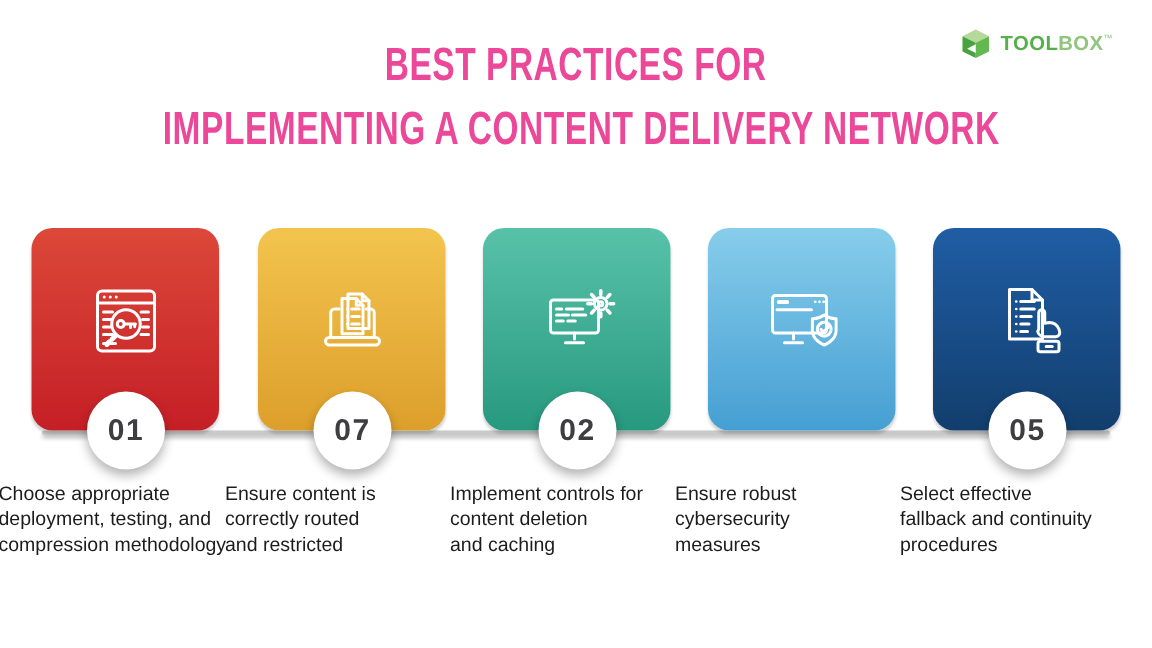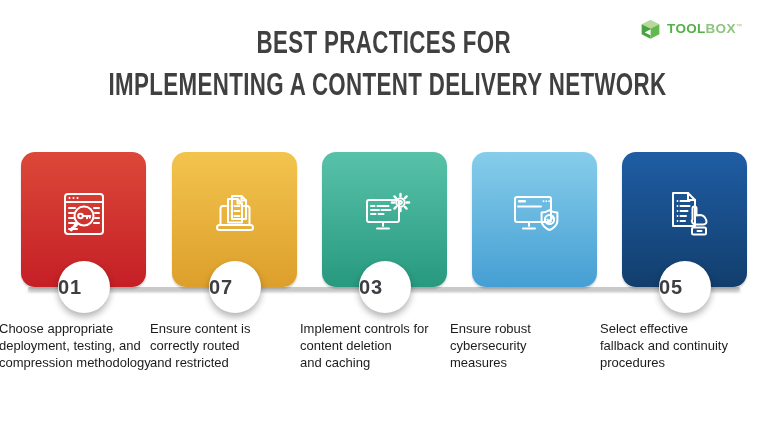--- a/index.html
+++ b/index.html
@@ -1,20 +1,20 @@
 <!DOCTYPE html>
 <html><head>
 <meta charset="utf-8">
 <style>
   html,body{margin:0;padding:0;background:#fff;}
   .canvas{position:relative;width:768px;height:432px;background:#ffffff;overflow:hidden;
           font-family:"Liberation Sans",sans-serif;}
 
   
-  .title{position:absolute;top:24px;left:0;right:0;text-align:center;color:#404040;z-index:2;}
+  .title{position:absolute;top:24px;left:0;right:0;text-align:center;color:#ec4899;z-index:2;}
   .title .line{display:block;line-height:37px;}
   .title .inner{display:inline-block;transform:scaleX(0.72);transform-origin:center;
                 font-size:31px;font-weight:800;letter-spacing:0.5px;white-space:nowrap;}
 
   
   .logo{position:absolute;top:17px;right:26px;display:flex;align-items:center;gap:5px;z-index:2;}
   .logo-text{font-size:13.5px;letter-spacing:0.3px;line-height:1;}
   .logo-bold{font-weight:700;color:#54b14a;}
   .logo-light{font-weight:700;color:#8fc57e;}
   .logo-tm{font-size:6px;color:#8fc57e;vertical-align:super;}
@@ -25,21 +25,21 @@
 
   
   .card{position:absolute;top:152px;width:125px;height:135px;border-radius:14px;
         display:flex;justify-content:center;align-items:flex-start;z-index:2;
         box-shadow:0 2px 2px rgba(0,0,0,0.18);}
   .card svg{margin-top:33px;}
   .c0{left:21px}.c1{left:172px}.c2{left:322px}.c3{left:472px}.c4{left:622px}
 
   
   .badge{position:absolute;top:261px;width:52px;height:52px;border-radius:50%;background:#ffffff;
-         box-shadow:0 4px 7px rgba(0,0,0,0.30);display:flex;align-items:center;
+         box-shadow:0 4px 7px rgba(0,0,0,0.30);display:flex;align-items:center;justify-content:center;
          font-weight:700;font-size:20px;color:#3d3d42;letter-spacing:1px;z-index:3;}
   .b0{left:58px}.b1{left:209px}.b2{left:359px}.b3{left:509px}.b4{left:659px}
 
   
   .desc{position:absolute;top:320px;width:170px;text-align:left;font-size:13px;line-height:17px;
         color:#1c1c1c;white-space:pre-line;z-index:2;}
   .d0{left:-1px}.d1{left:150px}.d2{left:300px}.d3{left:450px}.d4{left:600px}
 
   .ic{stroke:#fff;fill:none;stroke-width:2;stroke-linecap:round;stroke-linejoin:round;}
   .icf{fill:#fff;stroke:none;}
@@ -119,21 +119,21 @@
       <path d="M21 43.5h12"></path>
       <circle cx="44.5" cy="17.5" r="4.2"></circle>
       <circle cx="44.5" cy="17.5" r="1.4"></circle>
       <g stroke-width="2.4">
         <path d="M50.7 17.5h2.4 M38.3 17.5h-2.4 M44.5 23.7v2.4 M44.5 11.3V8.9"></path>
         <path d="M48.9 21.9l1.7 1.7 M40.1 13.1l-1.7-1.7 M40.1 21.9l-1.7 1.7 M48.9 13.1l1.7-1.7"></path>
       </g>
     </svg>
   </div>
   <div class="badge b2">
-      <span>03</span>
+      <span>02</span>
     </div>
   <div class="desc d2">Implement controls for
 content deletion
 and caching</div>
 
   <div class="card c3" style="background: linear-gradient(rgb(135, 205, 235) 0%, rgb(69, 159, 211) 100%);">
     <svg width="58" height="58" viewBox="0 0 58 58" class="ic">
       <rect x="9" y="12" width="36" height="25" rx="2"></rect>
       <rect class="icf" x="12" y="15" width="8" height="2.6" rx="1"></rect>
       <circle class="icf" cx="37.5" cy="16.2" r="0.9"></circle>

